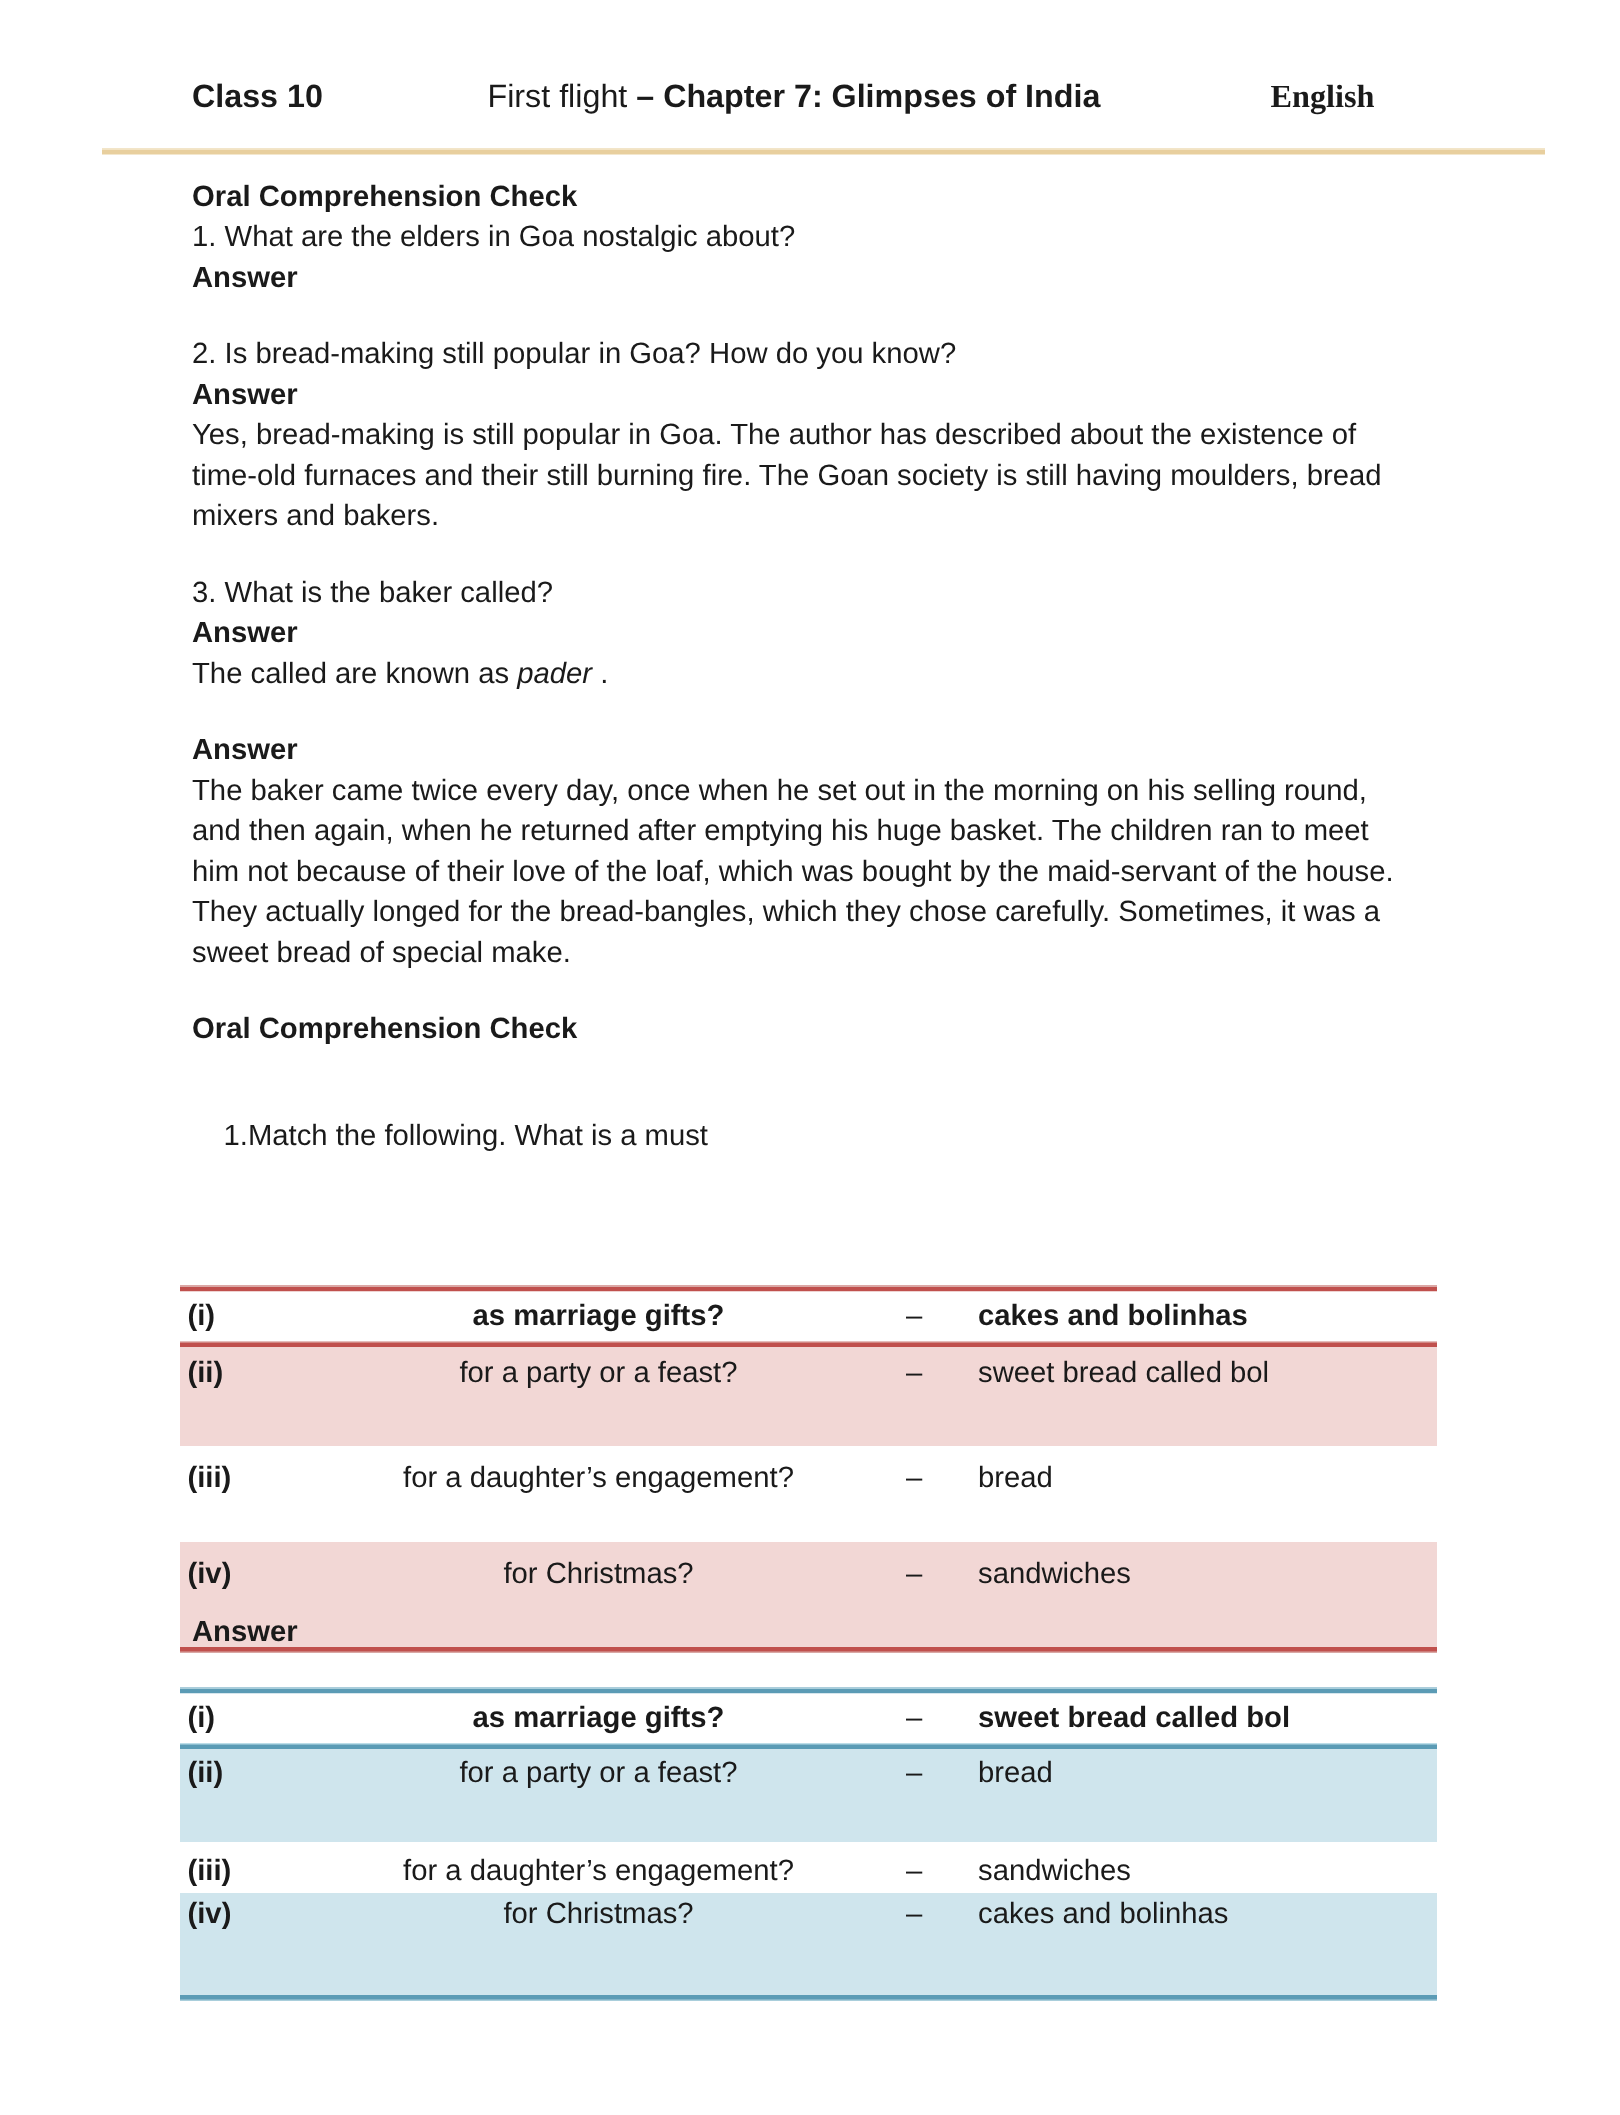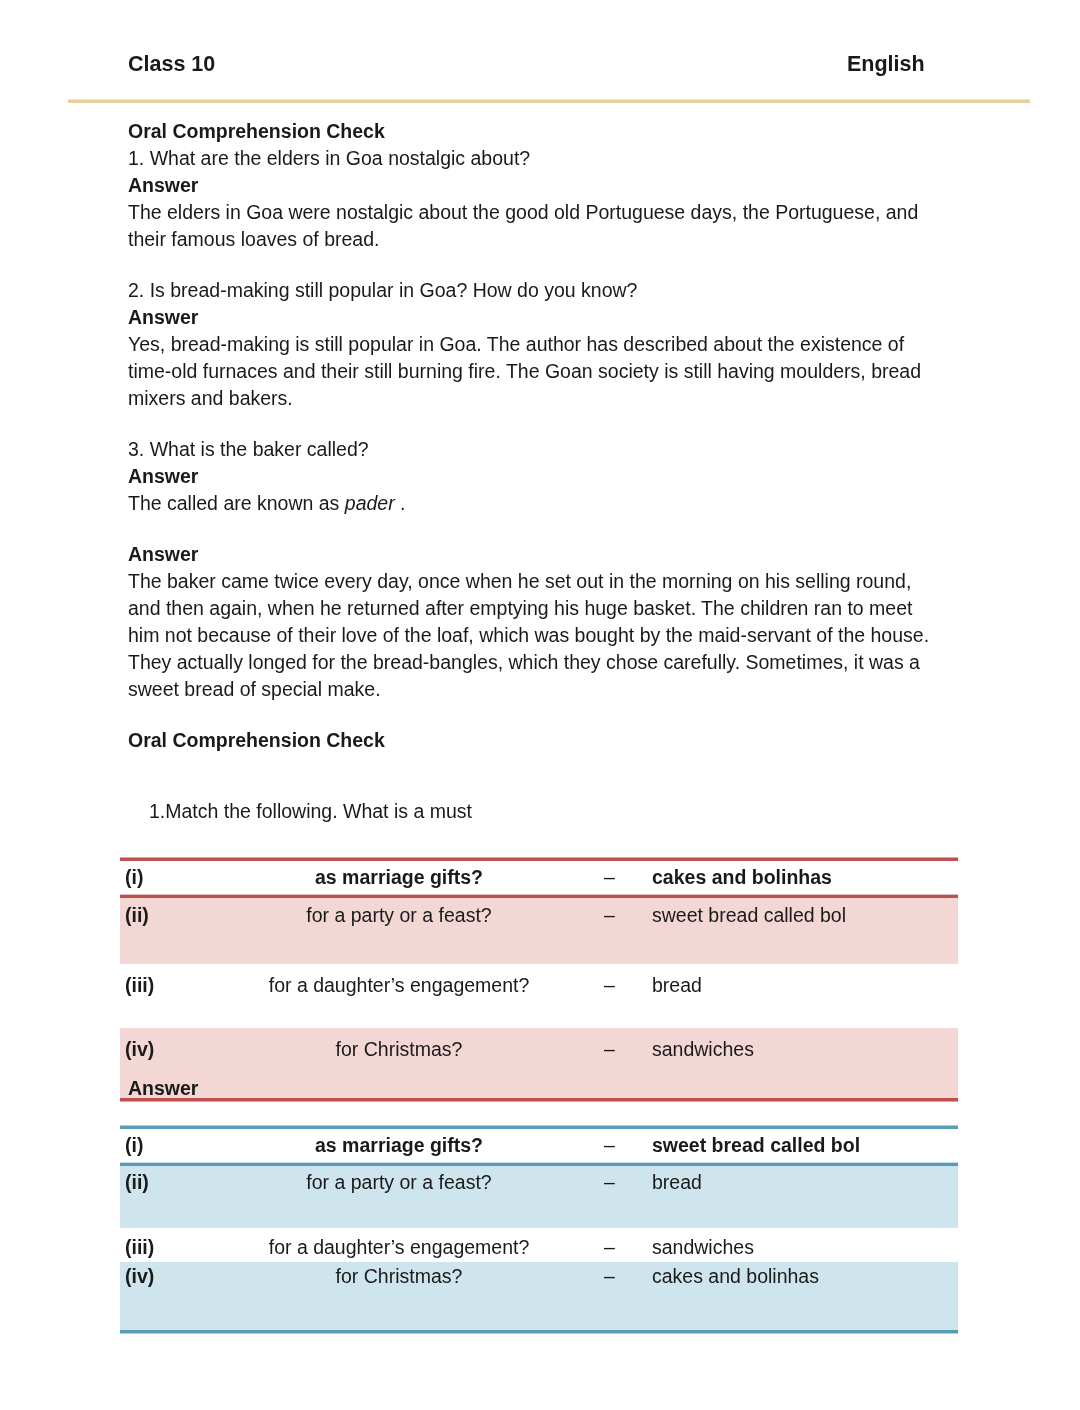--- a/index.html
+++ b/index.html
@@ -47,20 +47,21 @@
     white-space: nowrap;
   }
   .hdr-center .bold { font-weight: bold; }
   .hdr-right {
     position: absolute;
     left: 719px;
     top: 0;
     font-size: 21.5px;
     font-weight: bold;
     white-space: nowrap;
+    font-family: Liberation Serif, serif;
   }
   .header-rule {
     position: absolute;
     left: 68px;
     top: 99px;
     width: 962px;
     height: 3px;
     background: #e8cf9e;
     border-top: 1px solid #f2e3c4;
   }
@@ -198,31 +199,31 @@
     font-weight: bold;
   }
 </style>
 </head>
 <body>
 
 <div class="page">
 
   <div class="doc-header">
     <span class="hdr-left">Class 10</span>
+    <span class="hdr-center"><span>First flight </span><span class="bold">– Chapter 7: Glimpses of India</span></span>
     <span class="hdr-right">English</span>
   </div>
   <div class="header-rule"></div>
 
   <div class="body-block">
 
     <div class="qa-group">
       <p class="section-head">Oral Comprehension Check</p>
       <p class="line">1. What are the elders in Goa nostalgic about?</p>
       <p class="line bold">Answer</p>
-      <p class="para">The elders in Goa were nostalgic about the good old Portuguese days, the Portuguese, and their famous loaves of bread.</p>
     </div>
 
     <div class="qa-group">
       <p class="line">2. Is bread-making still popular in Goa? How do you know?</p>
       <p class="line bold">Answer</p>
       <p class="para">Yes, bread-making is still popular in Goa. The author has described about the existence of time-old furnaces and their still burning fire. The Goan society is still having moulders, bread mixers and bakers.</p>
     </div>
 
     <div class="qa-group">
       <p class="line">3. What is the baker called?</p>

